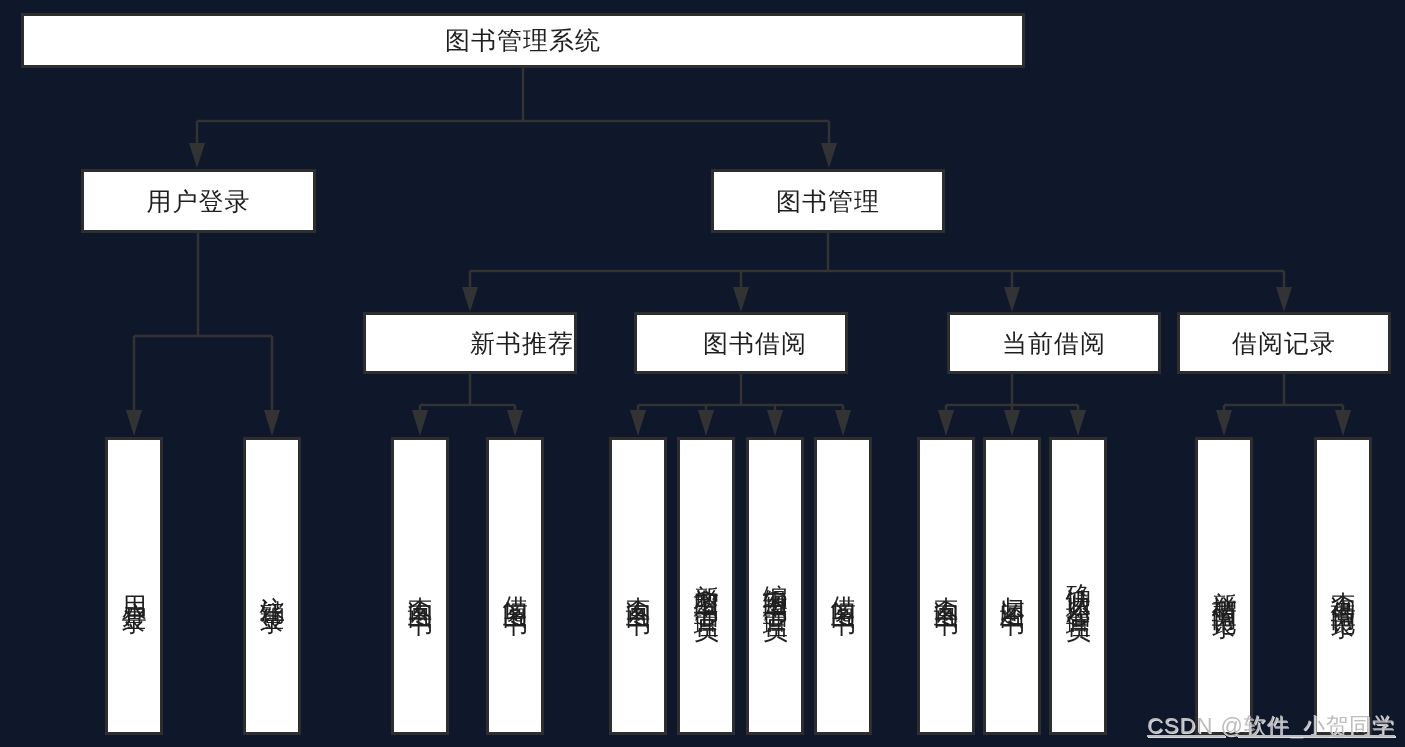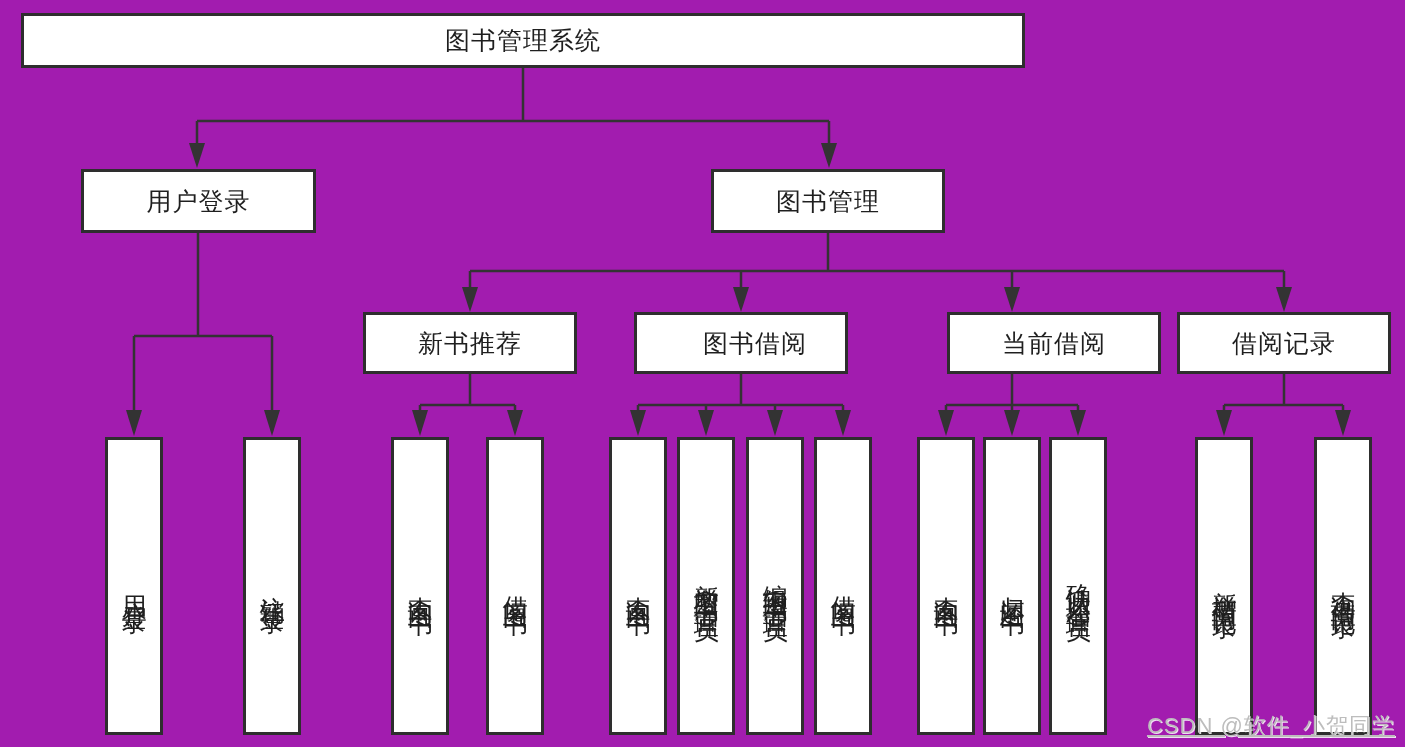--- a/index.html
+++ b/index.html
@@ -1,19 +1,19 @@
 <!DOCTYPE html>
 <html><head>
 <meta charset="utf-8">
 <style>
   html,body{margin:0;padding:0;background:#fff;}
   .canvas{
     position:relative;
     width:1405px;height:747px;
-    background:#a21caf;
+    background:#0f172a;
     font-family:"Liberation Sans","DejaVu Sans",sans-serif;
     overflow:hidden;
   }
   svg.connectors{position:absolute;left:0;top:0;}
   .node{
     position:absolute;
     background:#fff;
     border:3px solid #2e2e2e;
     box-sizing:border-box;
     display:flex;align-items:center;justify-content:center;
@@ -26,21 +26,21 @@
     text-orientation:mixed;
     font-size:25px;
     letter-spacing:5px;
     line-height:1.1;
     white-space:nowrap;
   }
   
   .n-root{left:21px;top:13px;width:1004px;height:55px;}
   .n-l2a{left:81px;top:169px;width:235px;height:64px;}
   .n-l2b{left:711px;top:169px;width:234px;height:64px;text-align:right;}
-  .n-l3a{left:363px;top:312px;width:214px;height:62px;}
+  .n-l3a{left:363px;top:312px;width:214px;height:62px;justify-content:flex-end;}
   .n-l3b{left:634px;top:312px;width:214px;height:62px;padding-left:28px;}
   .n-l3c{left:905px;top:312px;width:214px;height:62px;margin-left:42px;}
   .n-l3d{left:1177px;top:312px;width:214px;height:62px;}
   
   .lf1{left:105px;}  .lf2{left:243px;}
   .lf3{left:391px;}  .lf4{left:486px;}
   .lf5{left:609px;}  .lf6{left:677px;}  .lf7{left:746px;}  .lf8{left:814px;}
   .lf9{left:917px;}  .lf10{left:983px;} .lf11{left:1049px;}
   .lf12{left:1195px;}.lf13{left:1314px;}
   .watermark{

